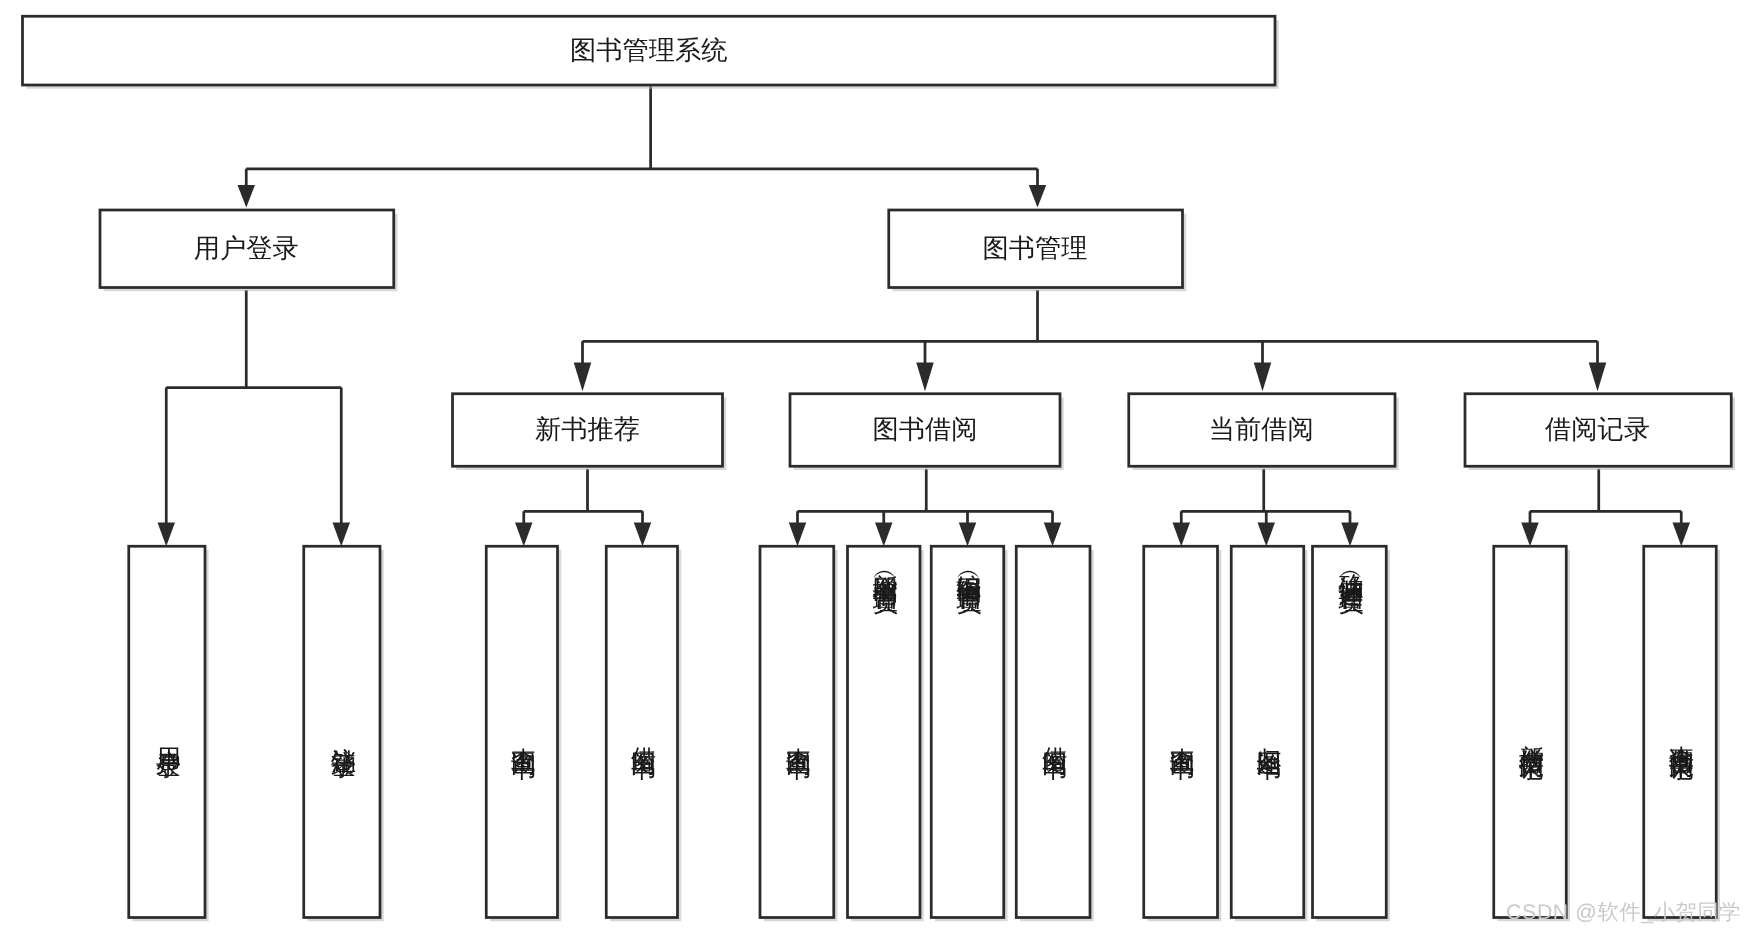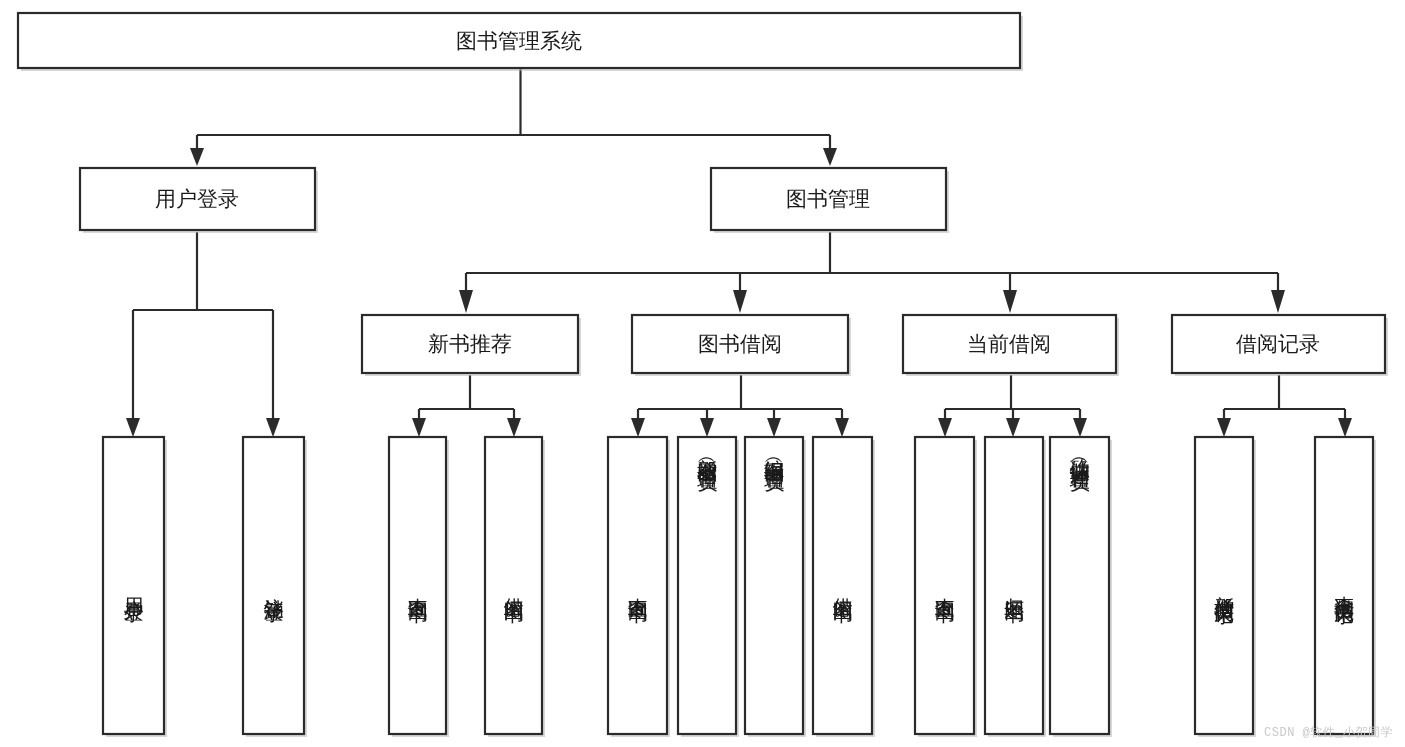--- a/index.html
+++ b/index.html
@@ -49,22 +49,22 @@
     font-family: "Liberation Sans", "DejaVu Sans", sans-serif;
     font-size: 21px;
     fill: #1a1a1a;
     text-anchor: middle;
     dominant-baseline: middle;
   }
   .watermark {
     position: absolute;
     right: 12px;
     bottom: 6px;
-    font-family: Liberation Mono, monospace;
-    font-size: 12px;
+    font-family: Liberation Sans, sans-serif;
+    font-size: 17px;
     color: #c9c9c9;
     white-space: nowrap;
     letter-spacing: 0.5px;
     user-select: none;
   }
   .vlabel-wrap {
     position: absolute;
     display: flex;
     align-items: flex-start;
     justify-content: center;

